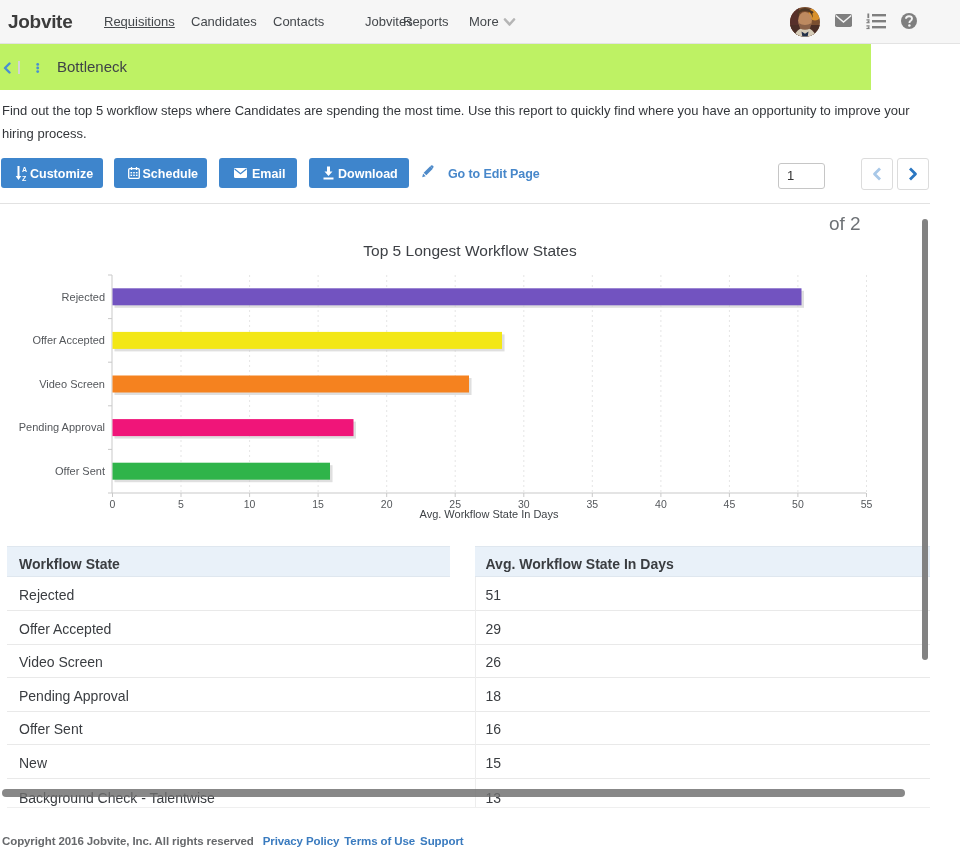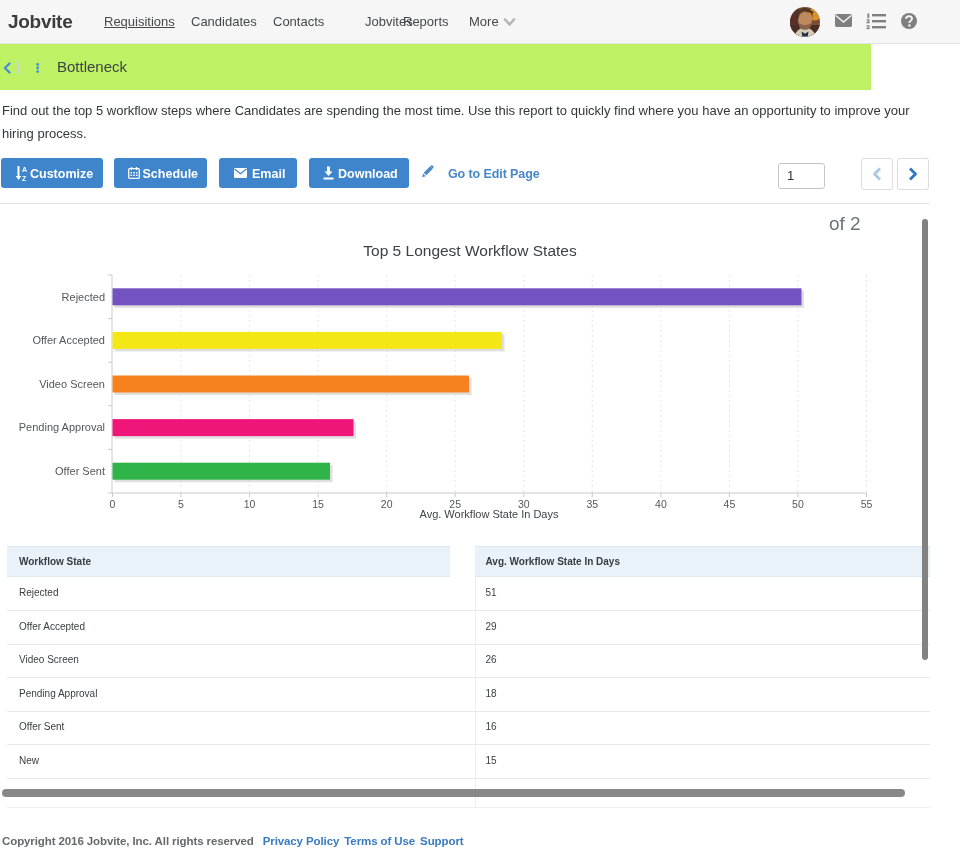--- a/index.html
+++ b/index.html
@@ -25,21 +25,21 @@
   .btn { position:absolute; top:158px; height:30px; background:#3e85cc; border-radius:3px; color:#fff; font-size:12.5px; font-weight:bold; }
   .btn svg { position:absolute; }
   .btn span { position:absolute; top:8.5px; }
   #editlink { position:absolute; left:448px; top:167px; font-size:12.5px; font-weight:bold; letter-spacing:-0.1px; color:#4787ca; }
   #pginput { position:absolute; left:778px; top:163px; width:47px; height:26px; border:1px solid #c6c6c6; border-radius:3px; background:#fff; font-size:13px; color:#333; line-height:24px; padding-left:8px; }
   #pgof { position:absolute; left:829px; top:169px; font-size:19px; color:#6e7276;margin-top:44px; }
   .pgbtn { position:absolute; top:158px; width:32px; height:32px; border:1px solid #dcdcdc; border-radius:3px; background:#fff; text-align:center; }
   #rule1 { position:absolute; left:0; top:203px; width:930px; height:1px; background:#e2e2e2; }
 
   
-  #tbl { position:absolute; left:7px; top:546px; width:923px; height:261px; overflow:hidden; font-size:10px; color:#3a3d41; }
+  #tbl { position:absolute; left:7px; top:546px; width:923px; height:261px; overflow:hidden; font-size:14px; color:#3a3d41; }
   .thead { position:absolute; left:0; top:0; height:31px; background:#e9f1f9; border-top:1px solid #dfe7ef; border-bottom:1px solid #dfe7ef; font-weight:bold; }
   .trow { position:absolute; left:0; width:923px; height:34px; border-bottom:1px solid #e9e9e9; }
   .rowtxt { position:absolute; }
   .vsep { position:absolute; left:475px; top:577px; height:230px; width:1px; background:#ededed; }
 
   
   #vscroll { position:absolute; left:922px; top:219px; width:6px; height:441px; background:#828282; border-radius:3px; z-index:6; }
   #hscroll { position:absolute; left:2px; top:789px; width:903px; height:8px; background:rgba(110,110,110,0.82); border-radius:4px; z-index:6; }
 
   
@@ -267,20 +267,24 @@
       <span class="rowtxt" style="left:478.5px; top:10px;">18</span>
     </div>
     <div class="trow" style="top:165.4px;">
       <span class="rowtxt" style="left:12px; top:10px;">Offer Sent</span>
       <span class="rowtxt" style="left:478.5px; top:10px;">16</span>
     </div>
     <div class="trow" style="top:199px;">
       <span class="rowtxt" style="left:12px; top:10px;">New</span>
       <span class="rowtxt" style="left:478.5px; top:10px;">15</span>
     </div>
+    <div class="trow" style="top:232.6px; border-bottom:none;">
+      <span class="rowtxt" style="left:12px; top:11.5px;">Background Check - Talentwise</span>
+      <span class="rowtxt" style="left:478.5px; top:11.5px;">13</span>
+    </div>
   </div>
   <div class="vsep"></div>
 
   <div class="abs" style="left:7px; top:807px; width:923px; height:1px; background:#efefef;"></div>
   <div id="vscroll"></div>
   <div id="hscroll"></div>
 
   <div id="footer">Copyright 2016 Jobvite, Inc. All rights reserved<span style="display:inline-block; width:9px;"></span><a>Privacy Policy</a><span style="display:inline-block; width:5px;"></span><a>Terms of Use</a><span style="display:inline-block; width:5px;"></span><a>Support</a></div>
 
 </body></html>

